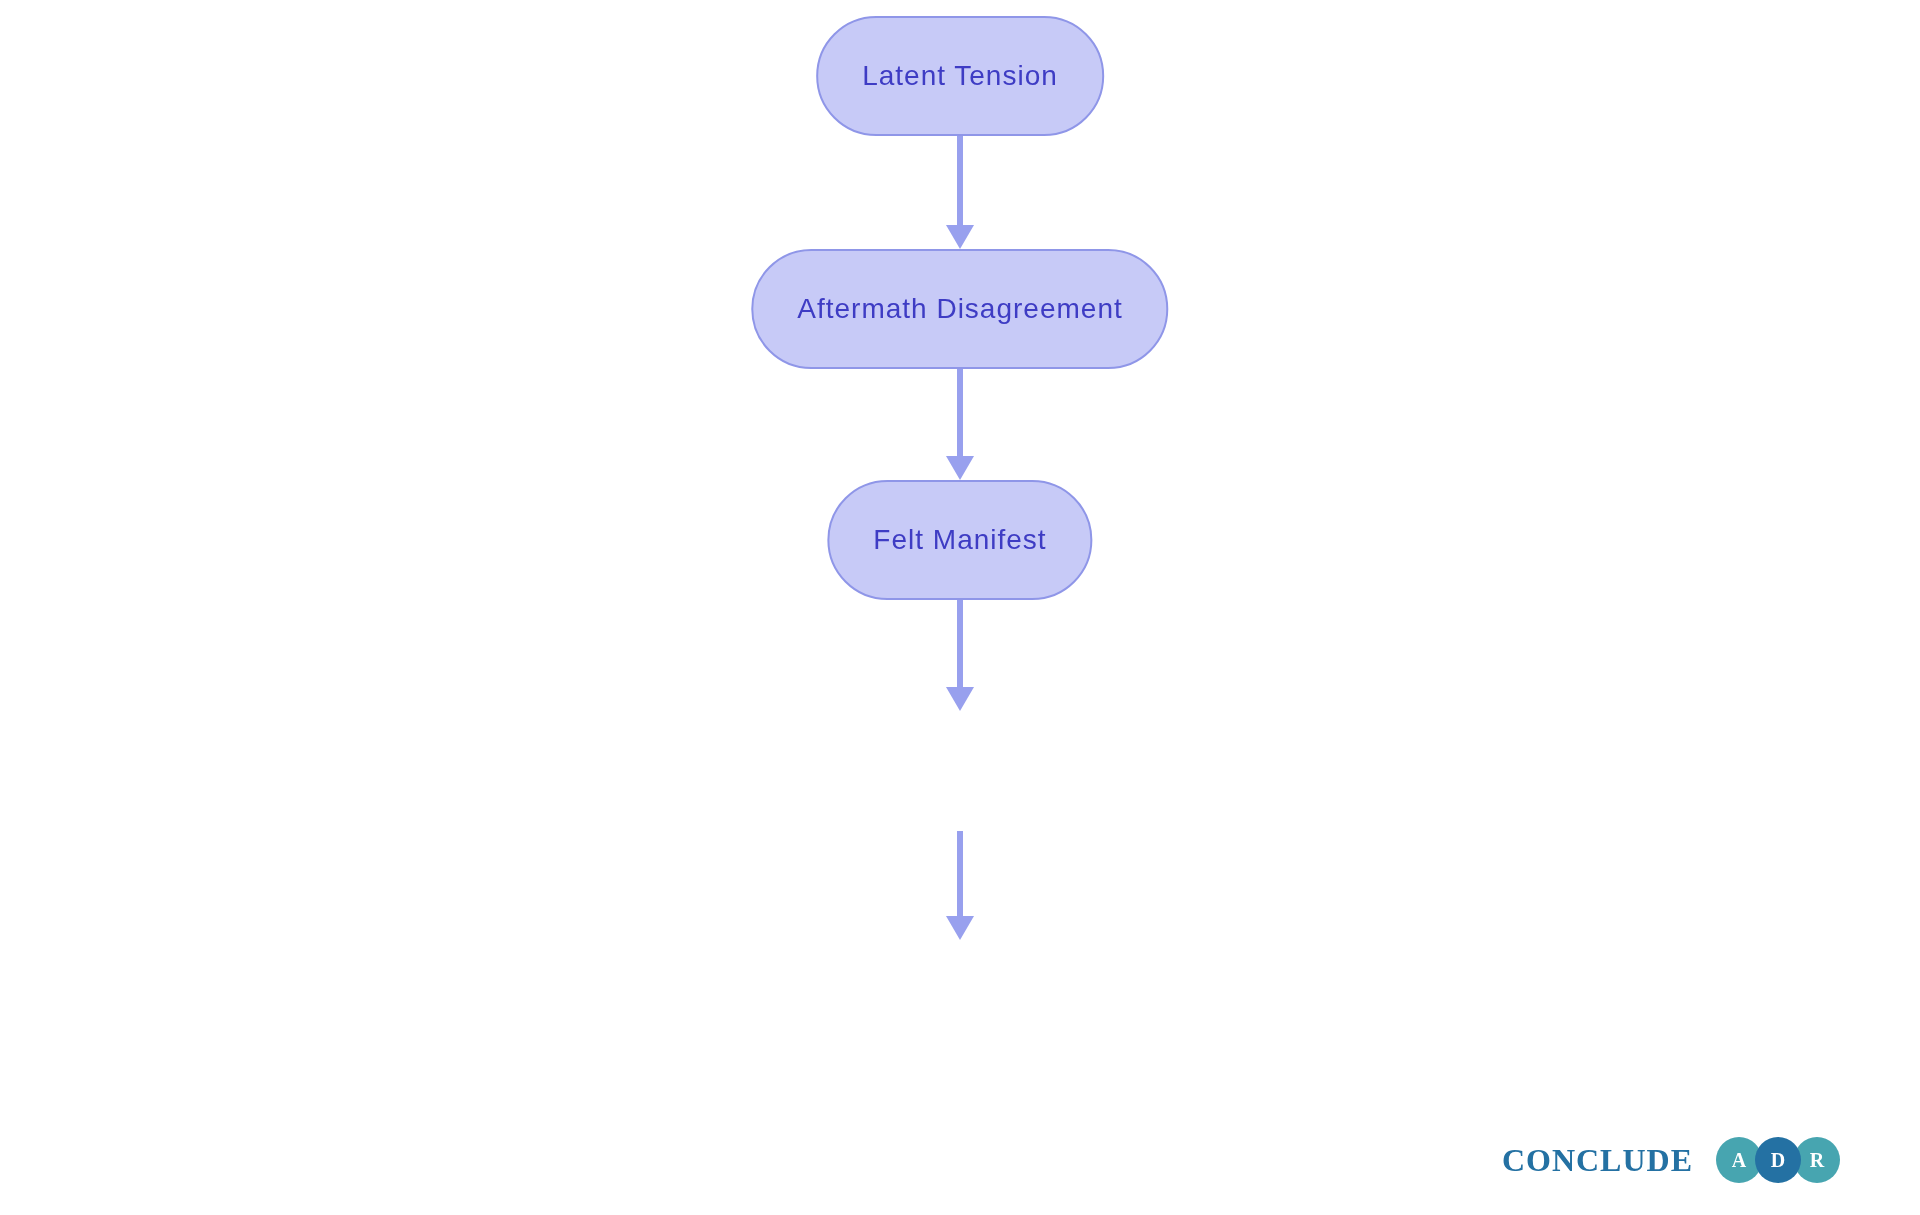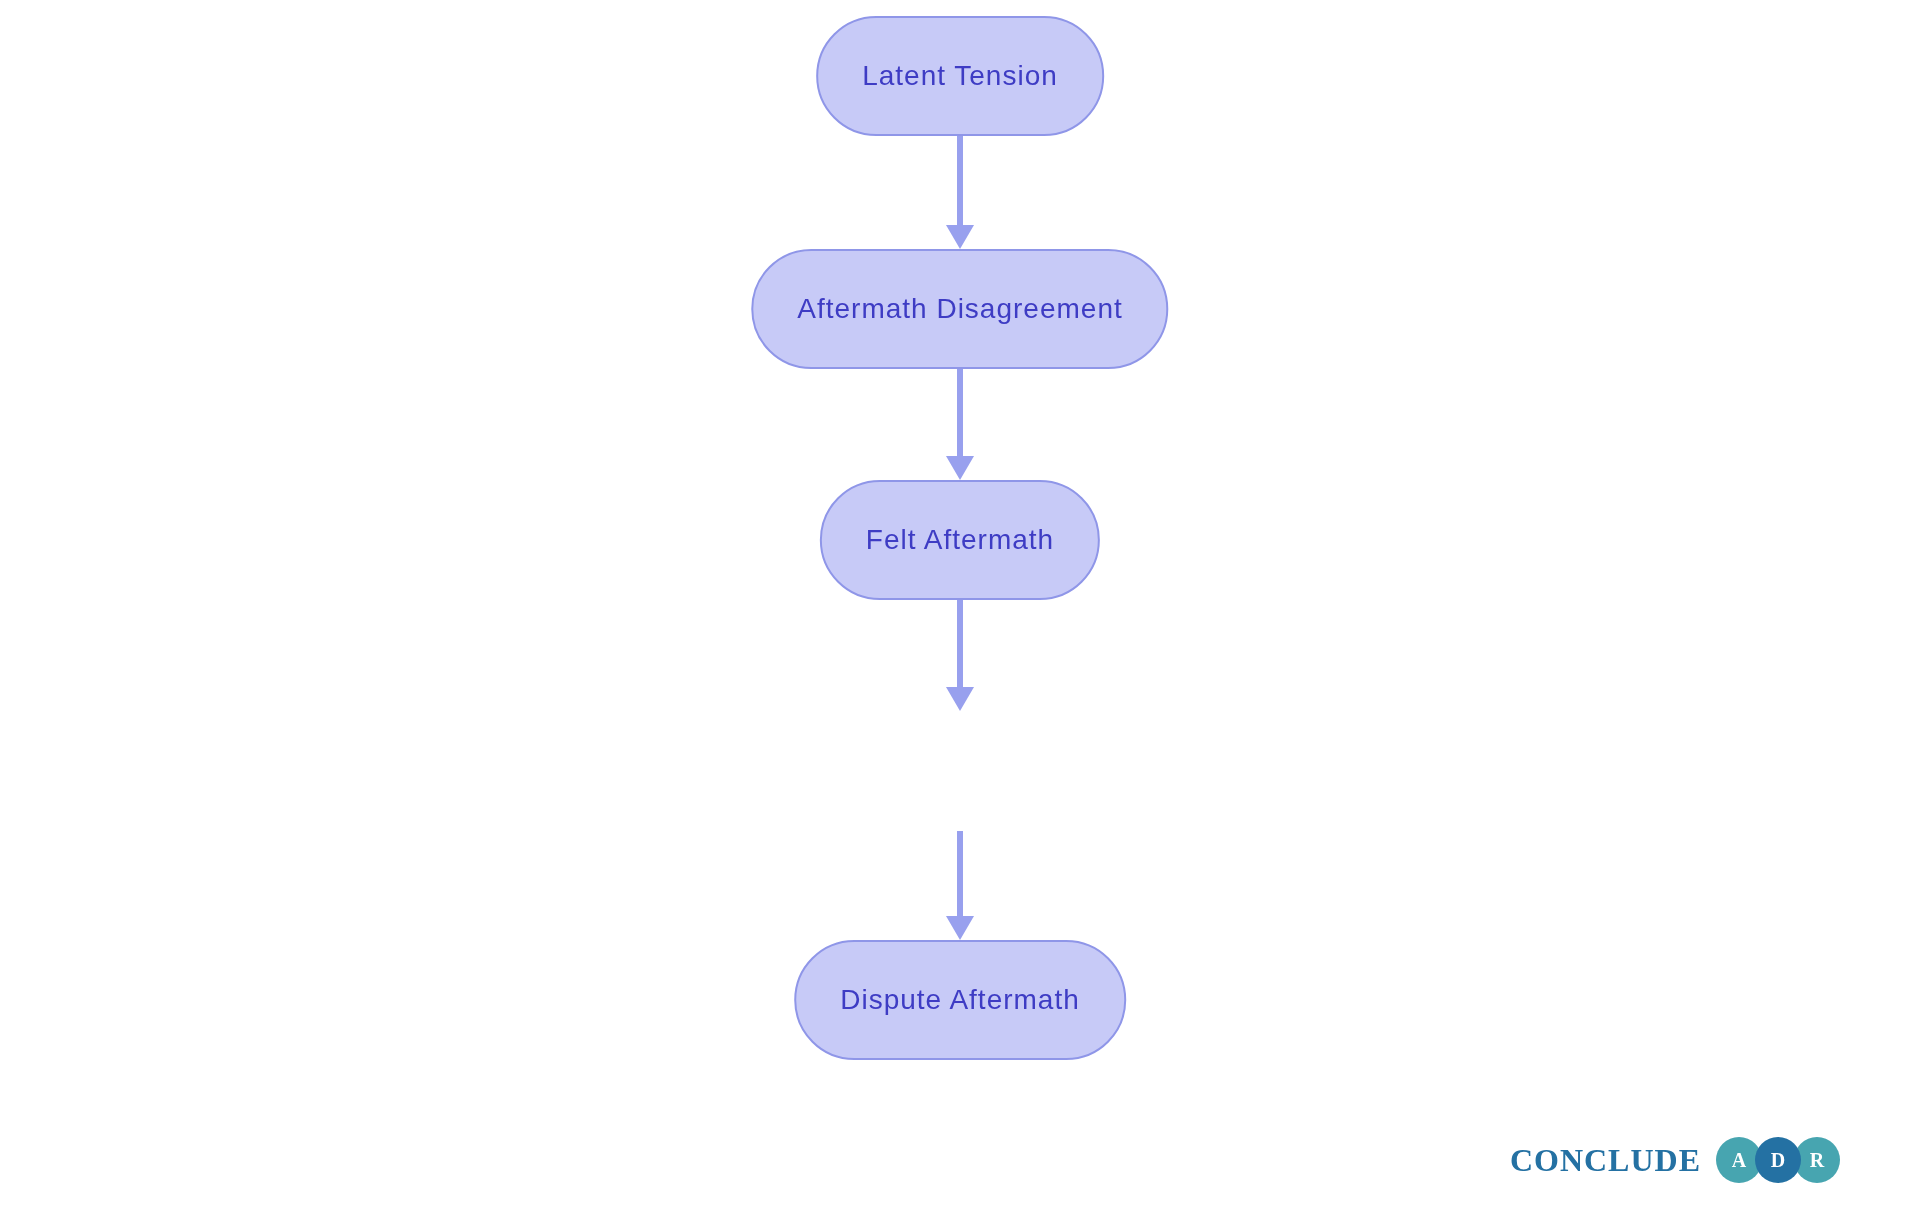--- a/index.html
+++ b/index.html
@@ -72,21 +72,21 @@
     border-top:24px solid var(--arrow);
   }
 
   
   .brand{
     position:absolute;
     right:80px;
     bottom:32px;
     display:flex;
     align-items:center;
-    gap:15px;
+    gap:23px;
   }
   .brand-wordmark{
     font-family:"Liberation Serif", serif;
     font-weight:bold;
     font-size:32px;
     letter-spacing:1px;
     color:var(--wordmark-blue);
   }
   .brand-badges{
     display:flex;
@@ -124,34 +124,33 @@
     <div class="arrow-head"></div>
   </div>
 
   <div class="flow-node n2">Aftermath Disagreement</div>
 
   <div class="flow-arrow a2">
     <div class="arrow-line"></div>
     <div class="arrow-head"></div>
   </div>
 
-  <div class="flow-node n3">Felt Aftermath</div>
+  <div class="flow-node n3">Felt Manifest</div>
 
   <div class="flow-arrow a3">
     <div class="arrow-line"></div>
     <div class="arrow-head"></div>
   </div>
 
 
   <div class="flow-arrow a4">
     <div class="arrow-line"></div>
     <div class="arrow-head"></div>
   </div>
 
-  <div class="flow-node n5">Dispute Aftermath</div>
 
   <div class="brand">
     <span class="brand-wordmark">CONCLUDE</span>
     <span class="brand-badges">
       <span class="badge badge-a">A</span>
       <span class="badge badge-d">D</span>
       <span class="badge badge-r">R</span>
     </span>
   </div>
 

